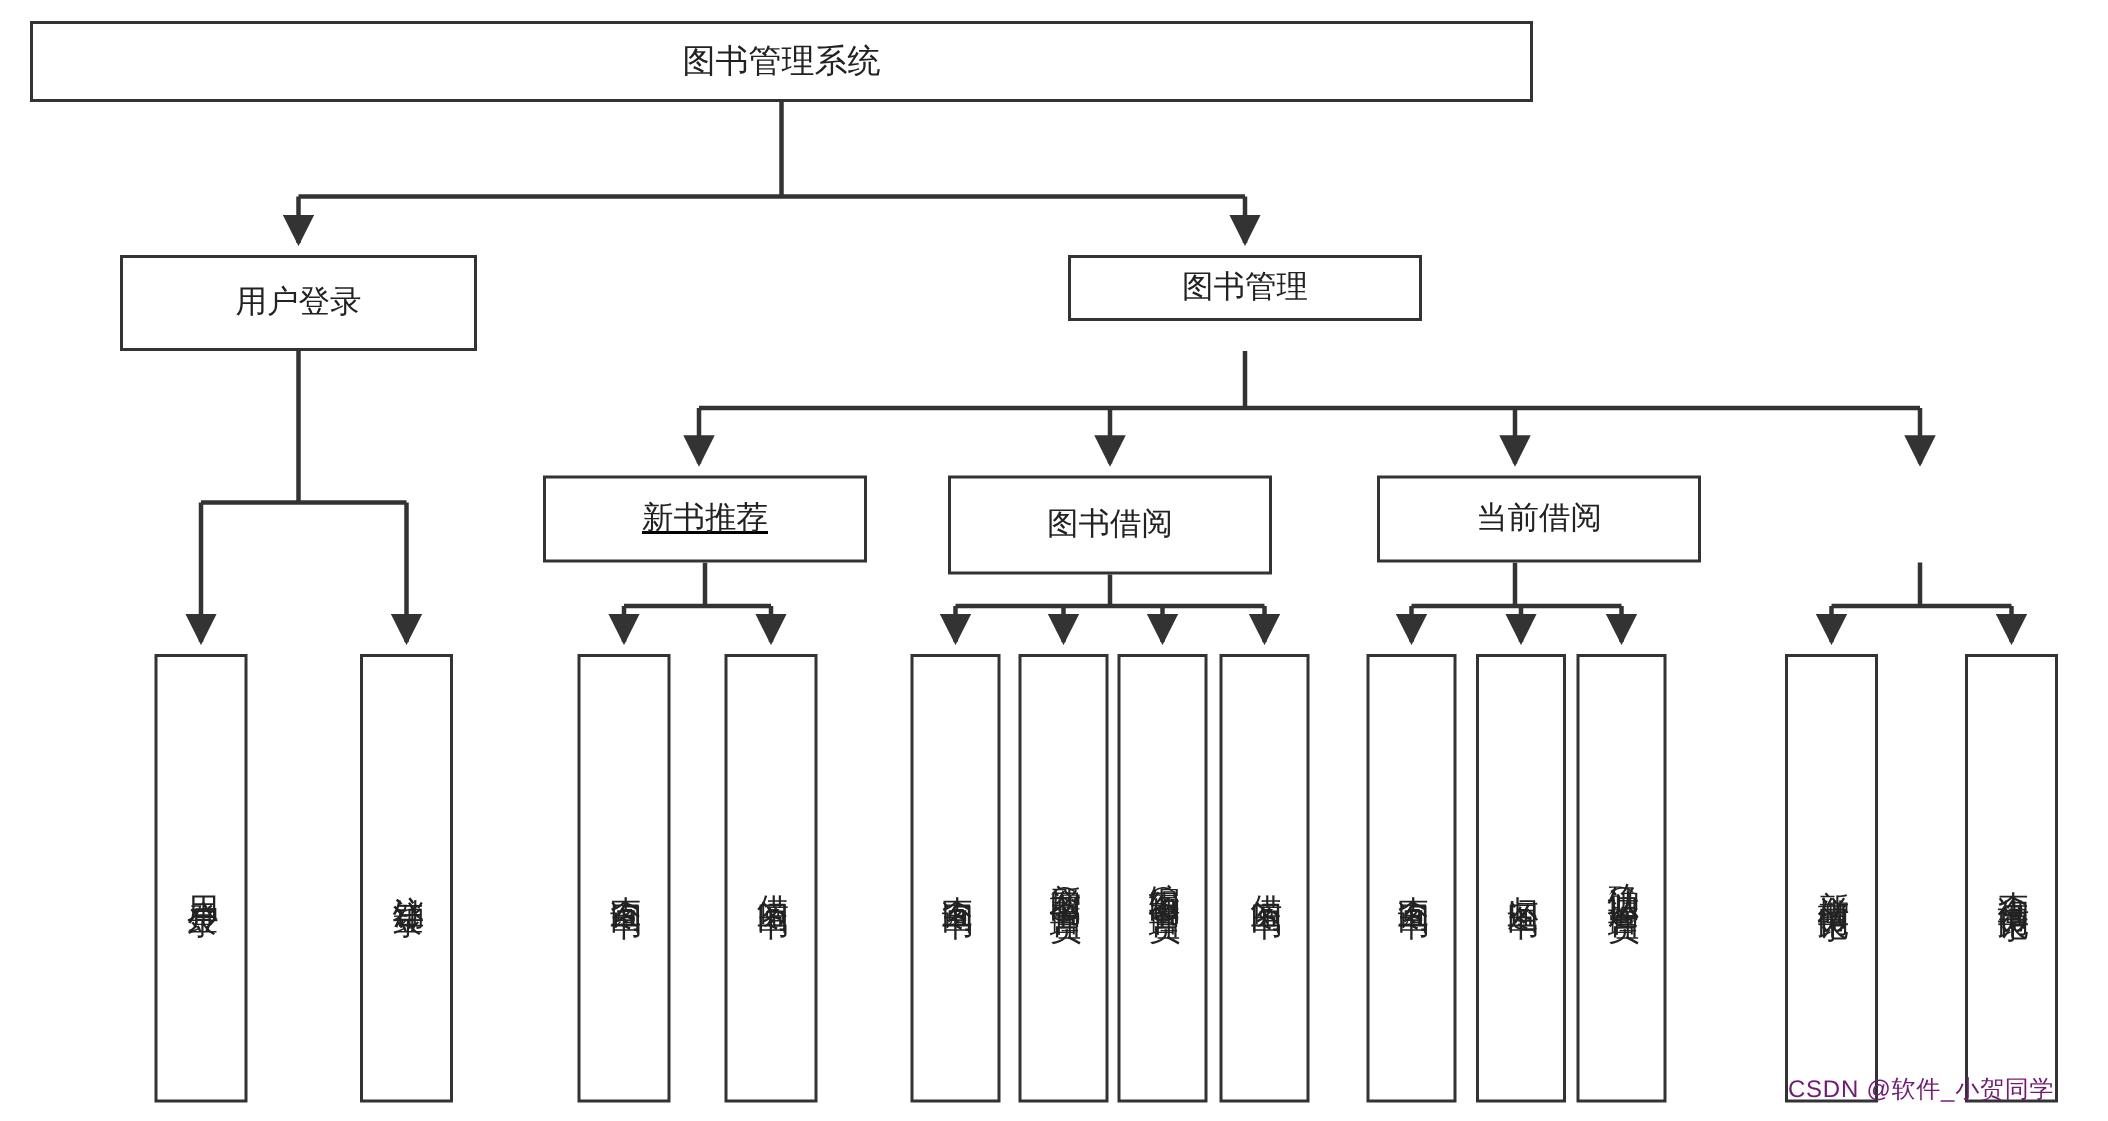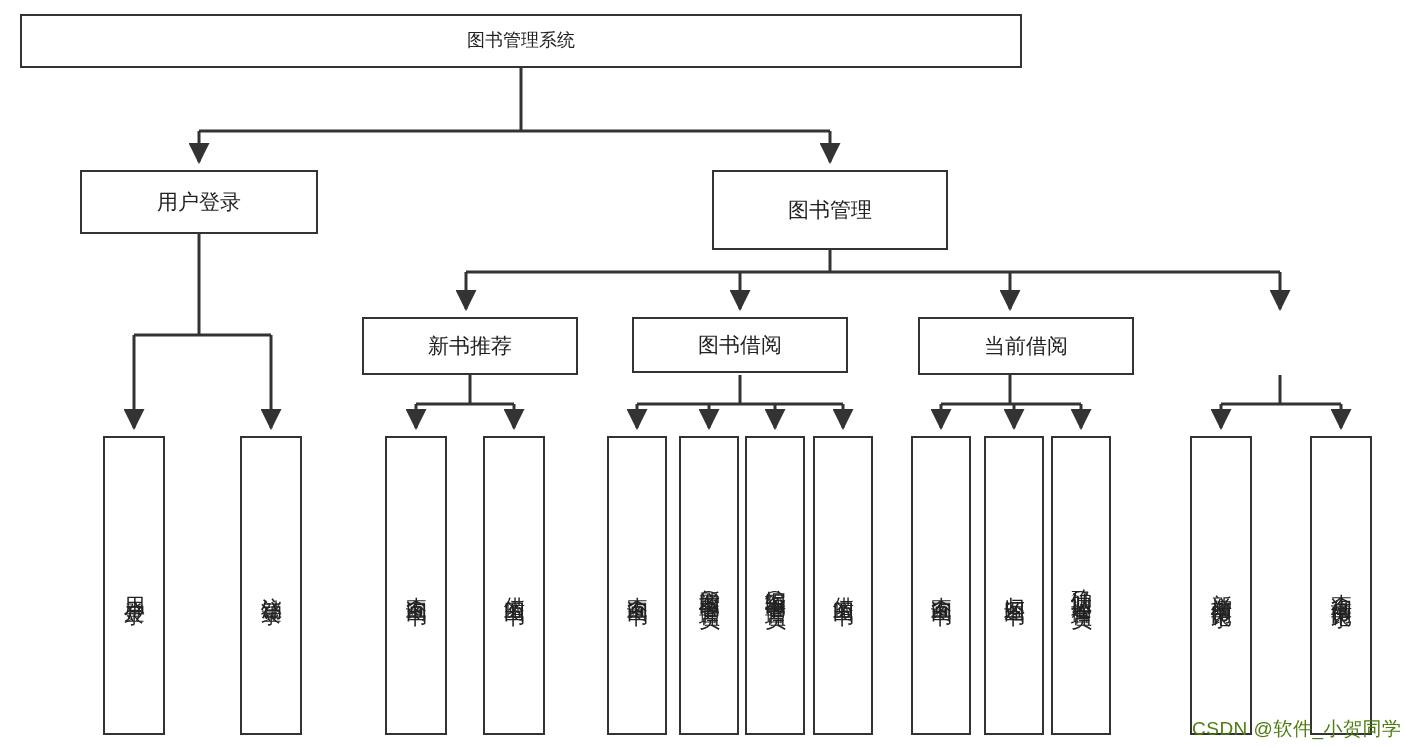--- a/index.html
+++ b/index.html
@@ -46,25 +46,25 @@
   .node.horizontal .label {
     writing-mode: horizontal-tb;
     font-size: 21px;
   }
   .node.vertical .label {
     writing-mode: vertical-rl;
     text-orientation: upright;
     letter-spacing: 3px;
     font-size: 21px;
   }
-  .node.root .label { font-size: 18px; }
+  .node.root .label { font-size: 22px; }
   .watermark {
     position: absolute;
-    color: #4d7c0f;
-    font-size: 19px;
+    color: #701a75;
+    font-size: 16px;
     letter-spacing: 0.5px;
     white-space: pre;
     user-select: none;
   }
 </style>
 </head>
 <body>
 
 <div id="diagram-root">
 
@@ -130,28 +130,28 @@
     </g>
   </svg>
 
   <div class="node horizontal root" style="left: 20px; top: 14px; width: 1002px; height: 54px;">
     <span class="label">图书管理系统</span>
   </div>
 
   <div class="node horizontal" style="left: 80px; top: 170px; width: 238px; height: 64px;">
     <span class="label">用户登录</span>
   </div>
-  <div class="node horizontal" style="left: 712px; top: 170px; width: 236px; height: 80px;">
+  <div class="node horizontal" style="left: 712px; top: 170px; width: 236px; height: 44px;">
     <span class="label">图书管理</span>
   </div>
 
-  <div class="node horizontal" style="left: 362px; top: 317px; width: 216px; height: 58px;">
+  <div class="node horizontal" style="left: 362px; top: 317px; width: 216px; height: 58px; text-decoration: underline;">
     <span class="label">新书推荐</span>
   </div>
-  <div class="node horizontal" style="left: 632px; top: 317px; width: 216px; height: 56px;">
+  <div class="node horizontal" style="left: 632px; top: 317px; width: 216px; height: 66px;">
     <span class="label">图书借阅</span>
   </div>
   <div class="node horizontal" style="left: 902px; top: 317px; width: 216px; height: 58px; margin-left: 16px;">
     <span class="label">当前借阅</span>
   </div>
 
   <div class="node vertical" style="left: 103px; top: 436px; width: 62px; height: 299px;">
     <span class="label">用户登录</span>
   </div>
   <div class="node vertical" style="left: 240px; top: 436px; width: 62px; height: 299px;">

